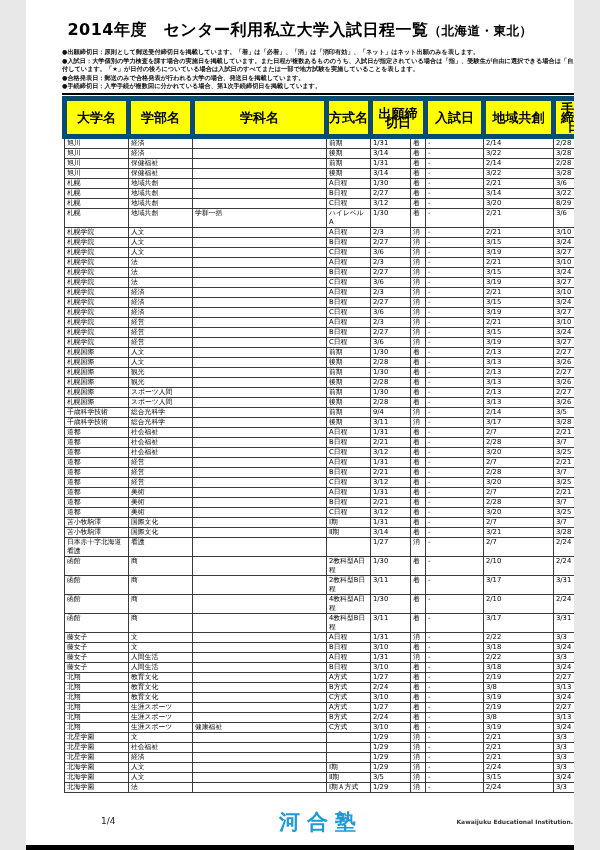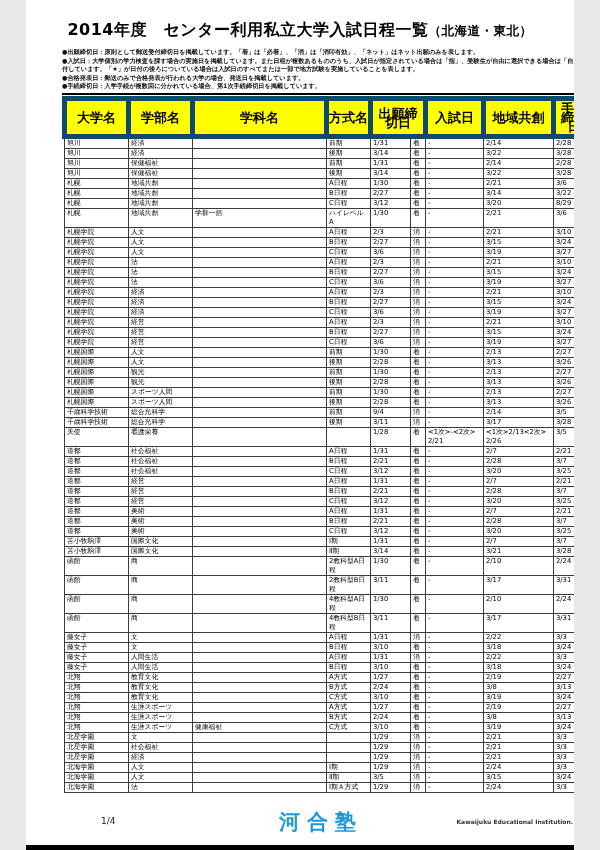--- a/index.html
+++ b/index.html
@@ -442,31 +442,20 @@
           <td class="col-faculty">総合光科学</td>
           <td class="col-department"></td>
           <td class="col-method">後期</td>
           <td class="col-deadline">3/11</td>
           <td class="col-mark">消</td>
           <td class="col-exam">-</td>
           <td class="col-announce">3/17</td>
           <td class="col-procedure">3/28</td>
         </tr>
         <tr>
-          <td class="col-university">天使</td>
-          <td class="col-faculty">看護栄養</td>
-          <td class="col-department"></td>
-          <td class="col-method"></td>
-          <td class="col-deadline">1/28</td>
-          <td class="col-mark">着</td>
-          <td class="col-exam">&lt;1次&gt;-&lt;2次&gt;2/21</td>
-          <td class="col-announce">&lt;1次&gt;2/13&lt;2次&gt;2/26</td>
-          <td class="col-procedure">3/5</td>
-        </tr>
-        <tr>
           <td class="col-university">道都</td>
           <td class="col-faculty">社会福祉</td>
           <td class="col-department"></td>
           <td class="col-method">A日程</td>
           <td class="col-deadline">1/31</td>
           <td class="col-mark">着</td>
           <td class="col-exam">-</td>
           <td class="col-announce">2/7</td>
           <td class="col-procedure">2/21</td>
         </tr>
@@ -572,20 +561,31 @@
         <tr>
           <td class="col-university">苫小牧駒澤</td>
           <td class="col-faculty">国際文化</td>
           <td class="col-department"></td>
           <td class="col-method">Ⅱ期</td>
           <td class="col-deadline">3/14</td>
           <td class="col-mark">着</td>
           <td class="col-exam">-</td>
           <td class="col-announce">3/21</td>
           <td class="col-procedure">3/28</td>
+        </tr>
+        <tr>
+          <td class="col-university">日本赤十字北海道看護</td>
+          <td class="col-faculty">看護</td>
+          <td class="col-department"></td>
+          <td class="col-method"></td>
+          <td class="col-deadline">1/27</td>
+          <td class="col-mark">消</td>
+          <td class="col-exam">-</td>
+          <td class="col-announce">2/7</td>
+          <td class="col-procedure">2/24</td>
         </tr>
         <tr>
           <td class="col-university">函館</td>
           <td class="col-faculty">商</td>
           <td class="col-department"></td>
           <td class="col-method">2教科型A日程</td>
           <td class="col-deadline">1/30</td>
           <td class="col-mark">着</td>
           <td class="col-exam">-</td>
           <td class="col-announce">2/10</td>

